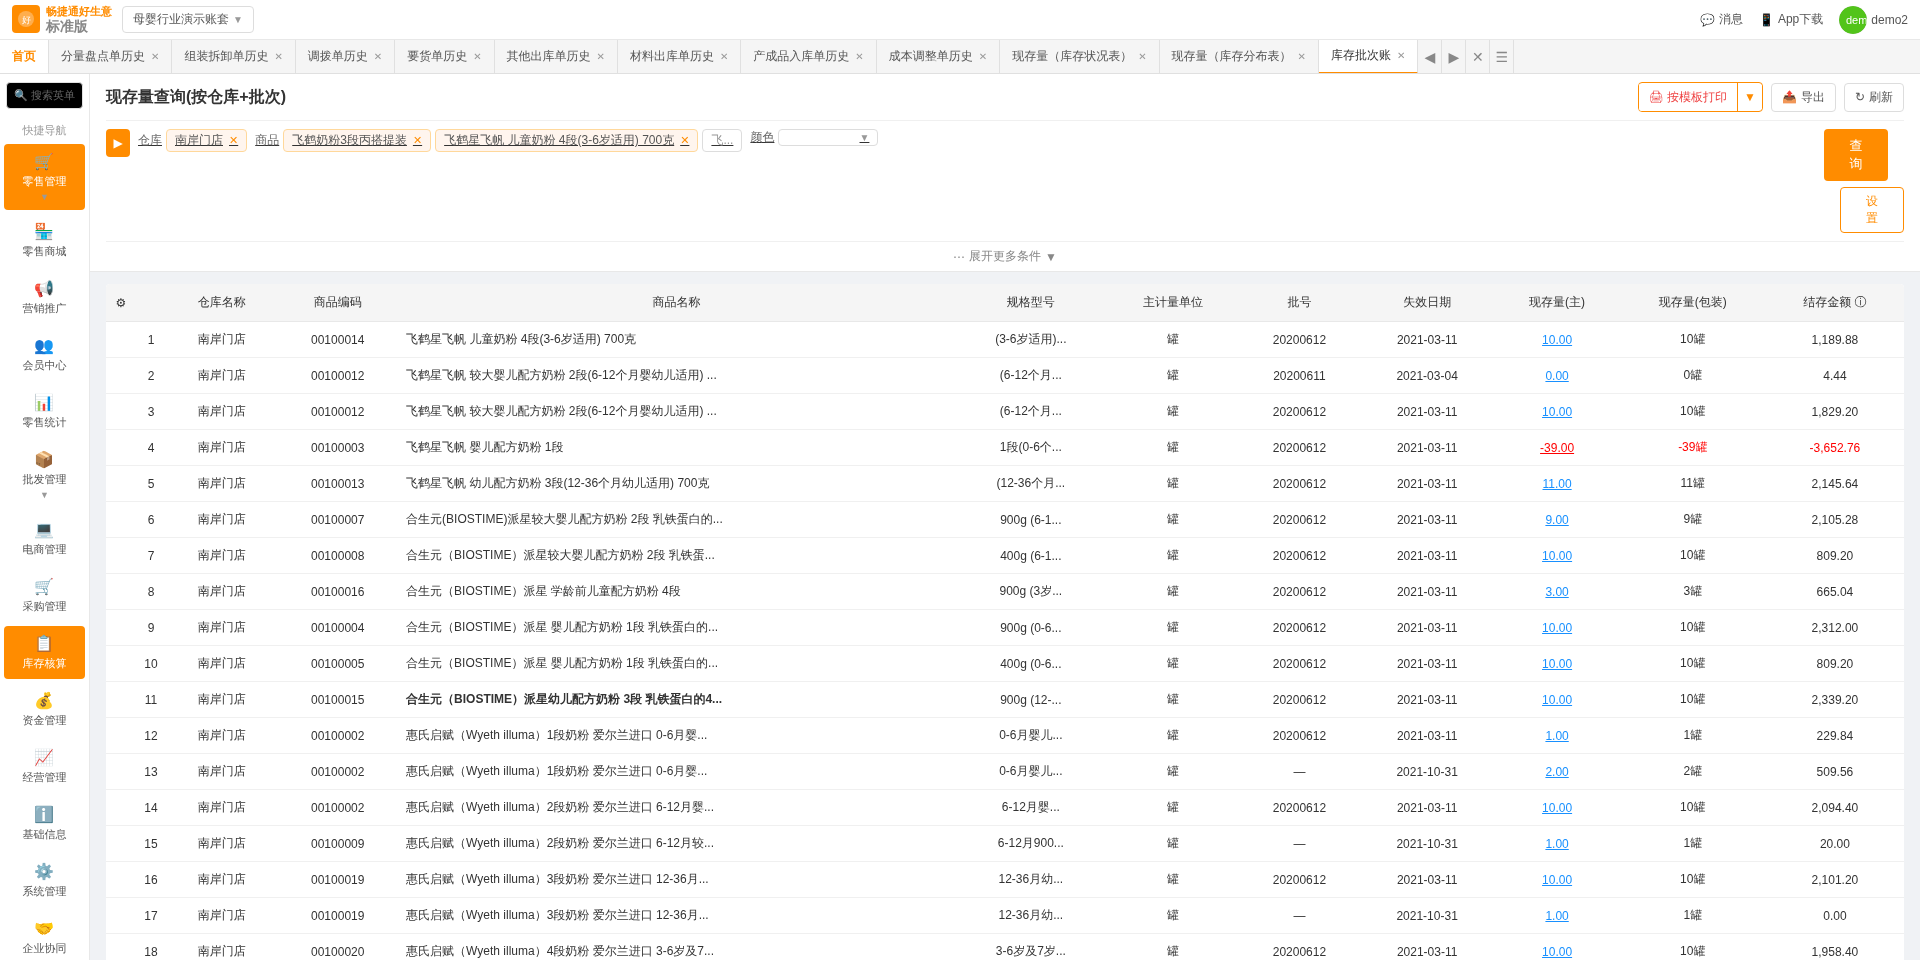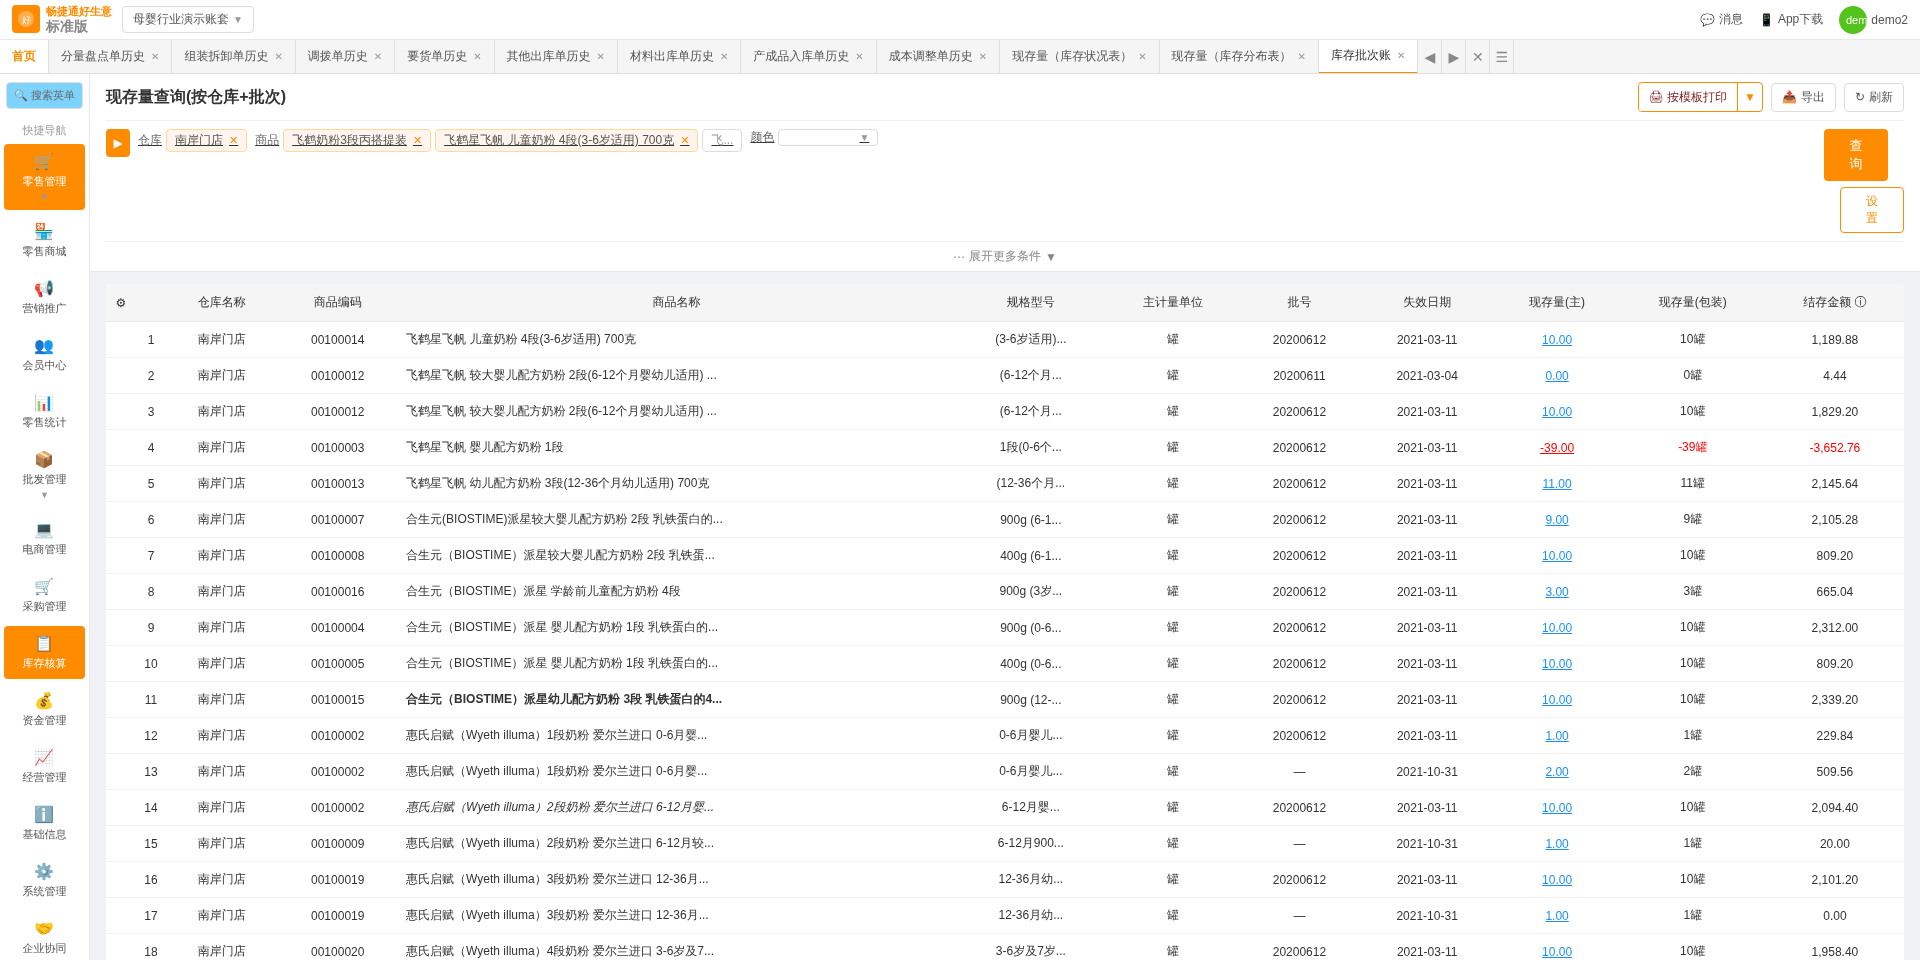--- a/index.html
+++ b/index.html
@@ -22,39 +22,39 @@
     .tab-item.home { background: #fff; color: #ff8c00; font-weight: bold; }
     .tab-close { font-size: 10px; color: #999; cursor: pointer; margin-left: 2px; }
     .tab-nav-btn { display: flex; align-items: center; justify-content: center; width: 24px; height: 34px; cursor: pointer; color: #888; border-right: 1px solid #e0e0e0; flex-shrink: 0; font-size: 14px; }
 
     
     .main-layout { display: flex; height: calc(960px - 74px); }
 
     
     .sidebar { width: 90px; background: #fff; border-right: 1px solid #e8e8e8; display: flex; flex-direction: column; overflow-y: auto; flex-shrink: 0; }
     .sidebar-search { padding: 8px 6px; }
-    .sidebar-search-btn { width: 100%; background: #7dd3fc; border: 1px solid #e0e0e0; border-radius: 4px; padding: 5px; text-align: center; cursor: pointer; font-size: 11px; color: #666; }
+    .sidebar-search-btn { width: 100%; background: #000000; border: 1px solid #e0e0e0; border-radius: 4px; padding: 5px; text-align: center; cursor: pointer; font-size: 11px; color: #666; }
     .sidebar-quick-nav { padding: 6px 6px 4px; font-size: 11px; color: #999; text-align: center; }
     .sidebar-item { display: flex; flex-direction: column; align-items: center; padding: 8px 4px; cursor: pointer; color: #555; font-size: 11px; gap: 3px; border-radius: 4px; margin: 2px 4px; }
     .sidebar-item.active { background: #ff8c00; color: #fff; }
     .sidebar-item .sub-arrow { font-size: 9px; color: #999; }
     .sidebar-icon { font-size: 16px; }
 
     
     .content { flex: 1; display: flex; flex-direction: column; overflow: hidden; background: #f0f2f5; }
 
     
     .page-header { background: #fff; padding: 8px 16px 0; border-bottom: 1px solid #e8e8e8; }
     .page-title-row { display: flex; align-items: center; justify-content: space-between; padding-bottom: 8px; }
     .page-title { font-size: 16px; font-weight: bold; color: #333; }
     .header-actions { display: flex; align-items: center; gap: 8px; }
     .header-btn { display: flex; align-items: center; gap: 4px; padding: 5px 10px; border: 1px solid #ddd; border-radius: 4px; cursor: pointer; font-size: 12px; color: #555; background: #fff; }
     .header-btn.secondary { background: #fff; }
     .header-btn-group { display: flex; align-items: center; border: 1px solid #ff8c00; border-radius: 4px; overflow: hidden; }
-    .header-btn-group .part { padding: 5px 10px; cursor: pointer; font-size: 12px; color: #7f1d1d; background: #fff; }
+    .header-btn-group .part { padding: 5px 10px; cursor: pointer; font-size: 12px; color: #ef4444; background: #fff; }
     .header-btn-group .divider { width: 1px; background: #ff8c00; height: 28px; }
     .header-btn-group .arrow-part { padding: 5px 6px; cursor: pointer; color: #ff8c00; background: #fff; }
     .filter-tag { display: flex; align-items: center; gap: 4px; background: #fff5ee; border: 1px solid #ffd89b; border-radius: 4px; padding: 2px 8px; font-size: 12px; color: #555; }
     .filter-tag .remove { cursor: pointer; color: #ff8c00; font-size: 11px; margin-left: 2px; }
     .ellipsis-btn { padding: 2px 8px; border: 1px solid #ddd; border-radius: 4px; cursor: pointer; color: #999; font-size: 12px; }
 
     .expand-row { display: flex; align-items: center; justify-content: center; padding: 6px; background: #fff; border-top: 1px solid #f0f0f0; }
     .expand-btn { display: flex; align-items: center; gap: 4px; font-size: 12px; color: #888; cursor: pointer; }
 
     
@@ -530,21 +530,21 @@
     <td>2021-10-31</td>
     <td><span class="num-link">2.00</span></td>
     <td class="">2罐</td>
     <td class="">509.56</td>
   </tr>
             <tr>
     <td></td>
     <td class="row-num">14</td>
     <td>南岸门店</td>
     <td>00100002</td>
-    <td style="text-align:left; max-width:320px; overflow:hidden; text-overflow:ellipsis;font-style:italic;">惠氏启赋（Wyeth illuma）2段奶粉 爱尔兰进口 6-12月婴...</td>
+    <td style="text-align:left; max-width:320px; overflow:hidden; text-overflow:ellipsis;">惠氏启赋（Wyeth illuma）2段奶粉 爱尔兰进口 6-12月婴...</td>
     <td>6-12月婴...</td>
     <td>罐</td>
     <td>20200612</td>
     <td>2021-03-11</td>
     <td><span class="num-link">10.00</span></td>
     <td class="">10罐</td>
     <td class="">2,094.40</td>
   </tr>
             <tr>
     <td></td>

